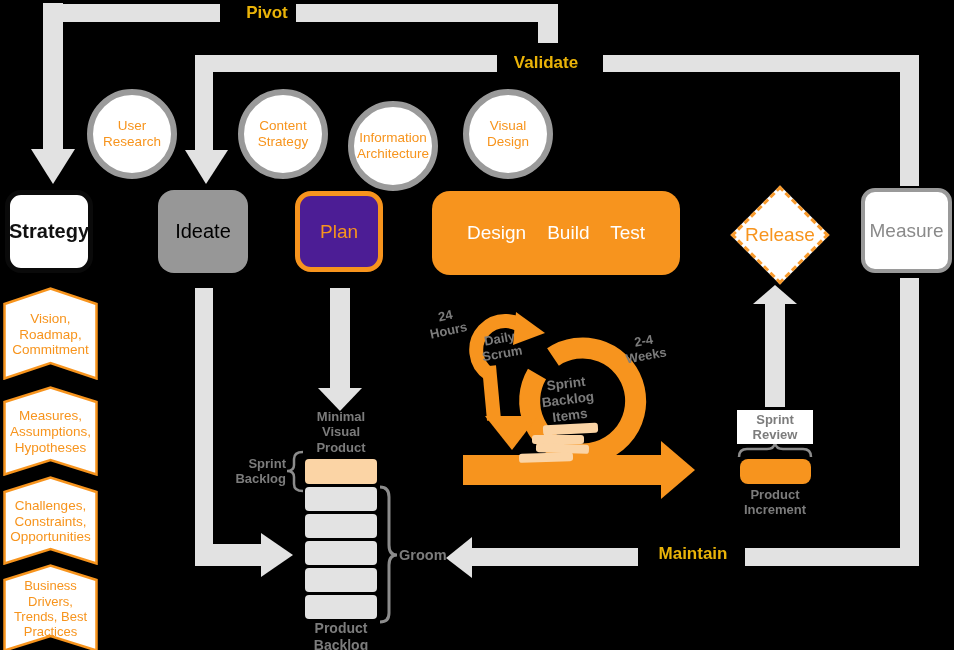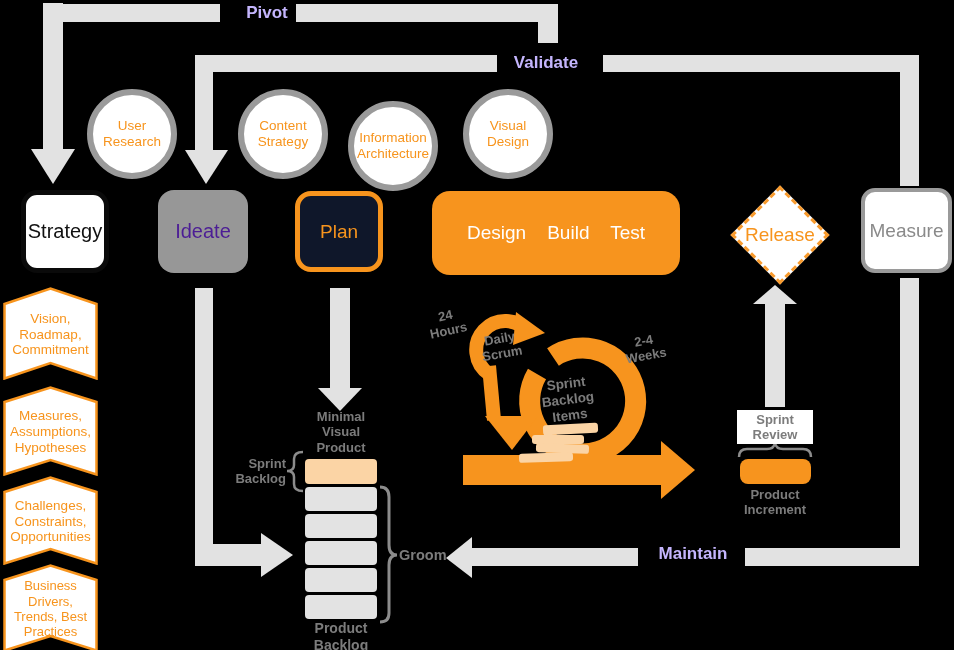--- a/index.html
+++ b/index.html
@@ -1,30 +1,30 @@
 <!DOCTYPE html>
 <html><head>
 <meta charset="utf-8">
 <style>
   html,body{margin:0;padding:0;background:#000;}
   .canvas{position:relative;width:954px;height:650px;background:#000;overflow:hidden;
           font-family:"Liberation Sans",sans-serif;}
   .abs{position:absolute;}
   .svg-layer{position:absolute;left:0;top:0;width:954px;height:650px;}
 
-  .flow-label{color:#c4b5fd;font-weight:bold;font-size:17px;text-align:center;}
+  .flow-label{color:#eab308;font-weight:bold;font-size:17px;text-align:center;}
 
   .circle{position:absolute;width:90px;height:90px;box-sizing:border-box;border-radius:50%;
           background:#fff;border:6px solid #9A9A9A;display:flex;align-items:center;justify-content:center;}
   .circle .lbl{color:#F7941D;font-size:13.5px;line-height:1.2;text-align:center;width:74px;}
 
   .stage{position:absolute;box-sizing:border-box;display:flex;align-items:center;justify-content:center;}
   .stage-strategy{background:#fff;border:5px solid #0A0A0A;border-radius:16px;color:#111;font-size:20px;}
-  .stage-ideate{background:#979797;border-radius:16px;color:#4c1d95;font-size:20px;}
-  .stage-plan{background:#0f172a;border:5px solid #F7941D;border-radius:16px;color:#F7941D;font-size:19px;}
+  .stage-ideate{background:#979797;border-radius:16px;color:#000000;font-size:20px;}
+  .stage-plan{background:#4c1d95;border:5px solid #F7941D;border-radius:16px;color:#F7941D;font-size:19px;}
   .stage-dbt{background:#F7941E;border-radius:18px;color:#fff;font-size:19px;white-space:pre;}
   .stage-measure{background:#fff;border:4px solid #9A9A9A;border-radius:14px;color:#8A8A8A;font-size:19px;text-align:center;}
   .release-diamond{position:absolute;left:745px;top:200px;width:64px;height:64px;background:#fff;
           border:3px dashed #F89B2E;transform:rotate(45deg);display:flex;align-items:center;justify-content:center;}
   .release-text{transform:rotate(-45deg);color:#F7941D;font-size:19px;white-space:nowrap;}
 
   .chevron{position:absolute;left:3px;width:95px;}
   .chevron svg{position:absolute;left:0;top:0;}
   .chev-text{position:absolute;left:0;top:0;width:95px;height:100%;display:flex;align-items:center;
           justify-content:center;text-align:center;color:#F7941D;font-size:13.5px;line-height:1.18;
@@ -120,21 +120,21 @@
   <div class="circle" style="left:87px;top:89px;">
       <div class="lbl">User Research</div>
     </div>
   <div class="circle" style="left:348px;top:101px;">
       <div class="lbl">Information Architecture</div>
     </div>
   <div class="circle" style="left:463px;top:89px;">
       <div class="lbl">Visual Design</div>
     </div>
 
-  <div class="stage stage-strategy" style="left:21px;top:190px;width:88px;height:83px;">Strategy</div>
+  <div class="stage stage-strategy" style="left:5px;top:190px;width:88px;height:83px;font-weight:bold;">Strategy</div>
   <div class="stage stage-ideate" style="left:158px;top:190px;width:90px;height:83px;">Ideate</div>
   <div class="stage stage-plan" style="left:295px;top:191px;width:88px;height:81px;">Plan</div>
   <div class="stage stage-dbt" style="left:432px;top:191px;width:248px;height:84px;">Design    Build    Test</div>
   <div class="release-diamond">
     <div class="release-text">Release</div>
   </div>
   <div class="stage stage-measure" style="left:861px;top:188px;width:91px;height:85px;">Measure</div>
 
   <div class="chevron" style="top:287px;height:93px;">
     <svg width="95" height="93" viewBox="0 0 95 93">

